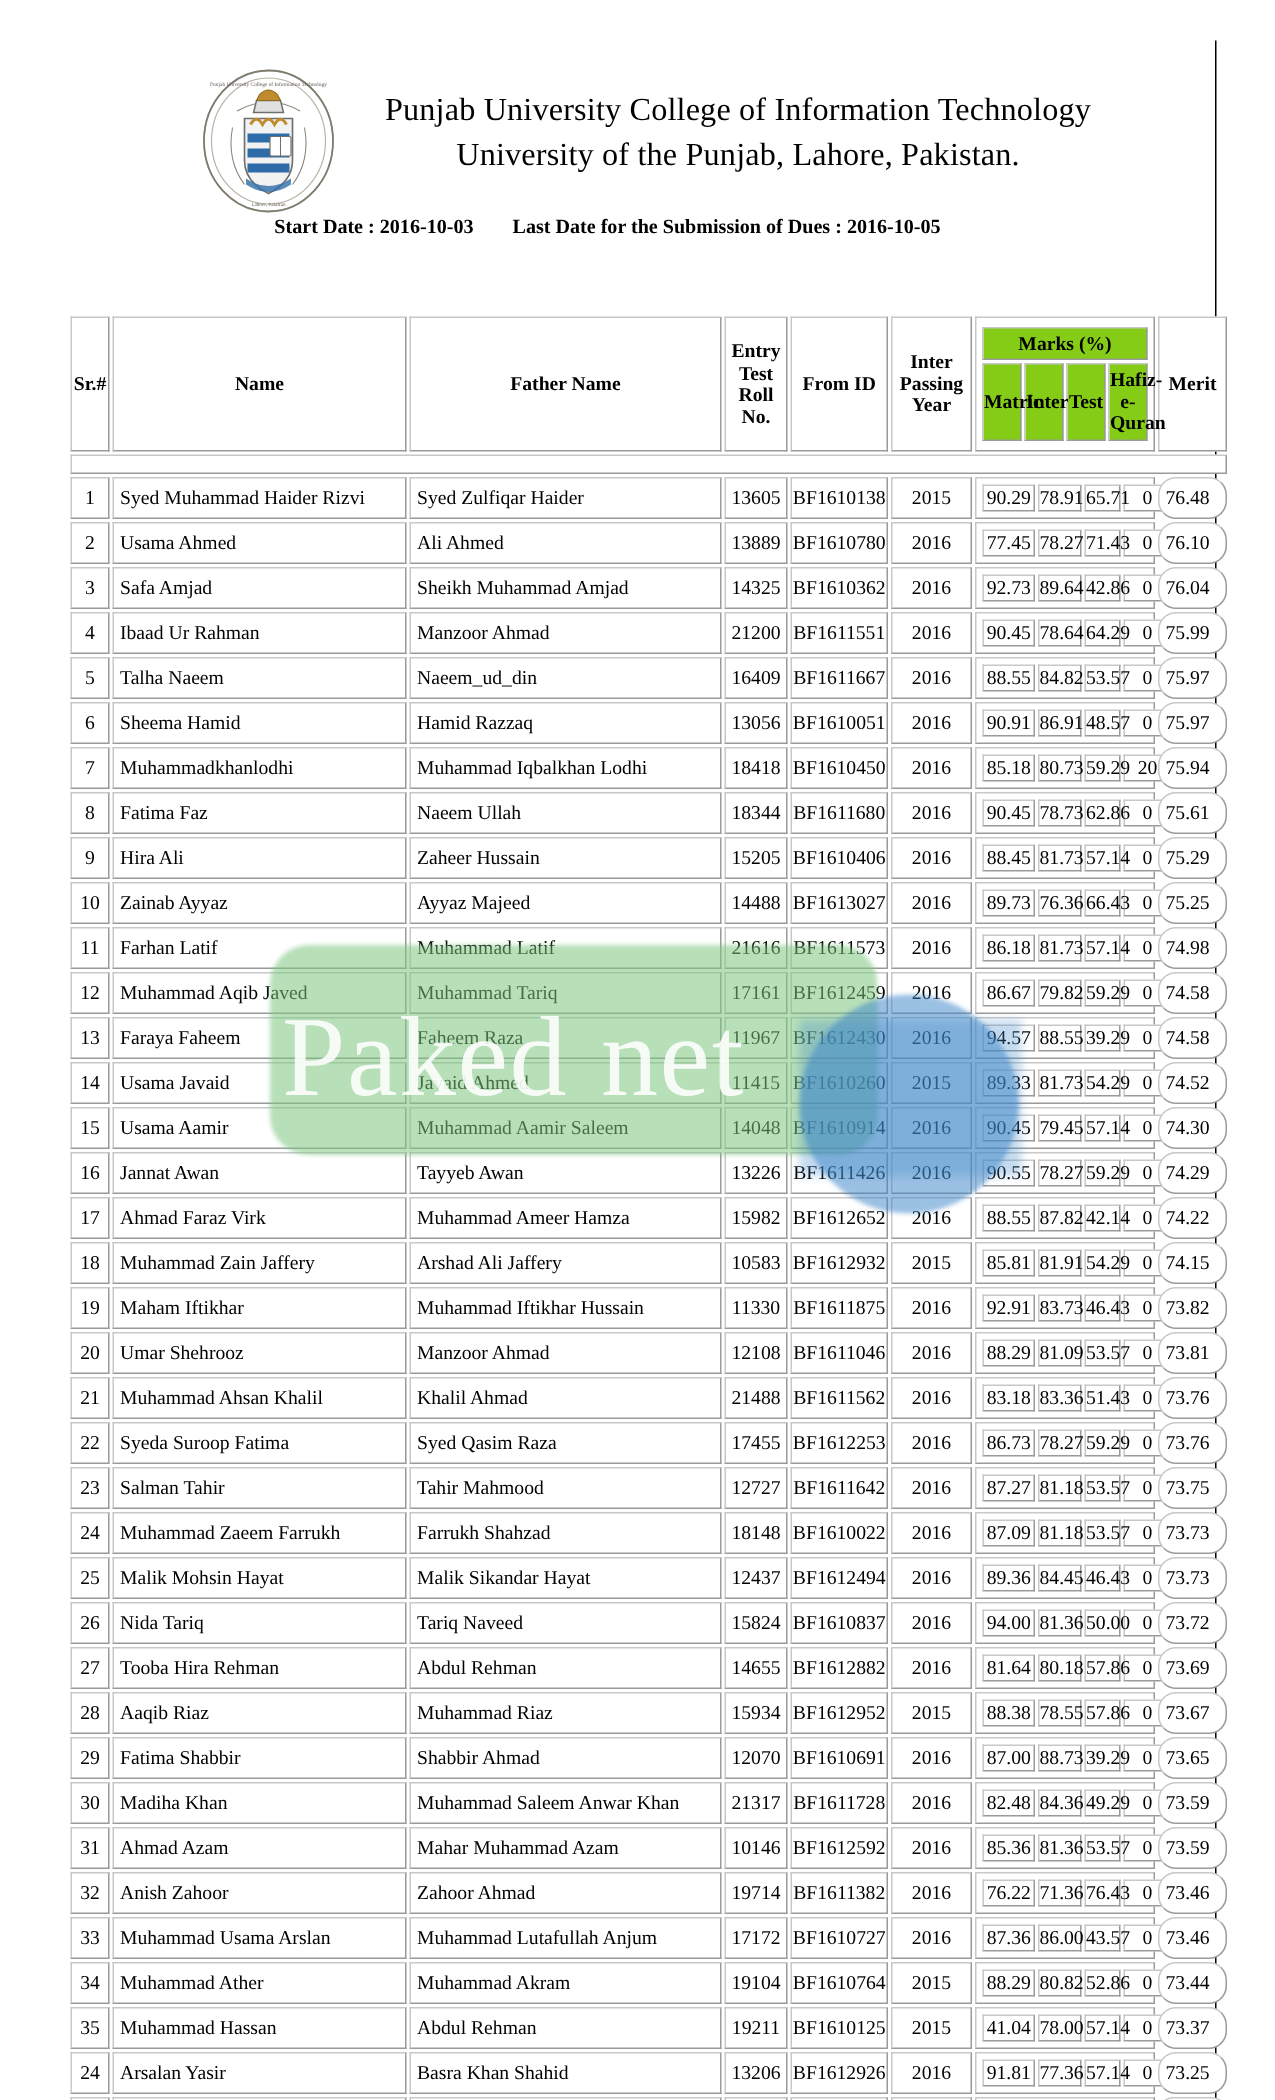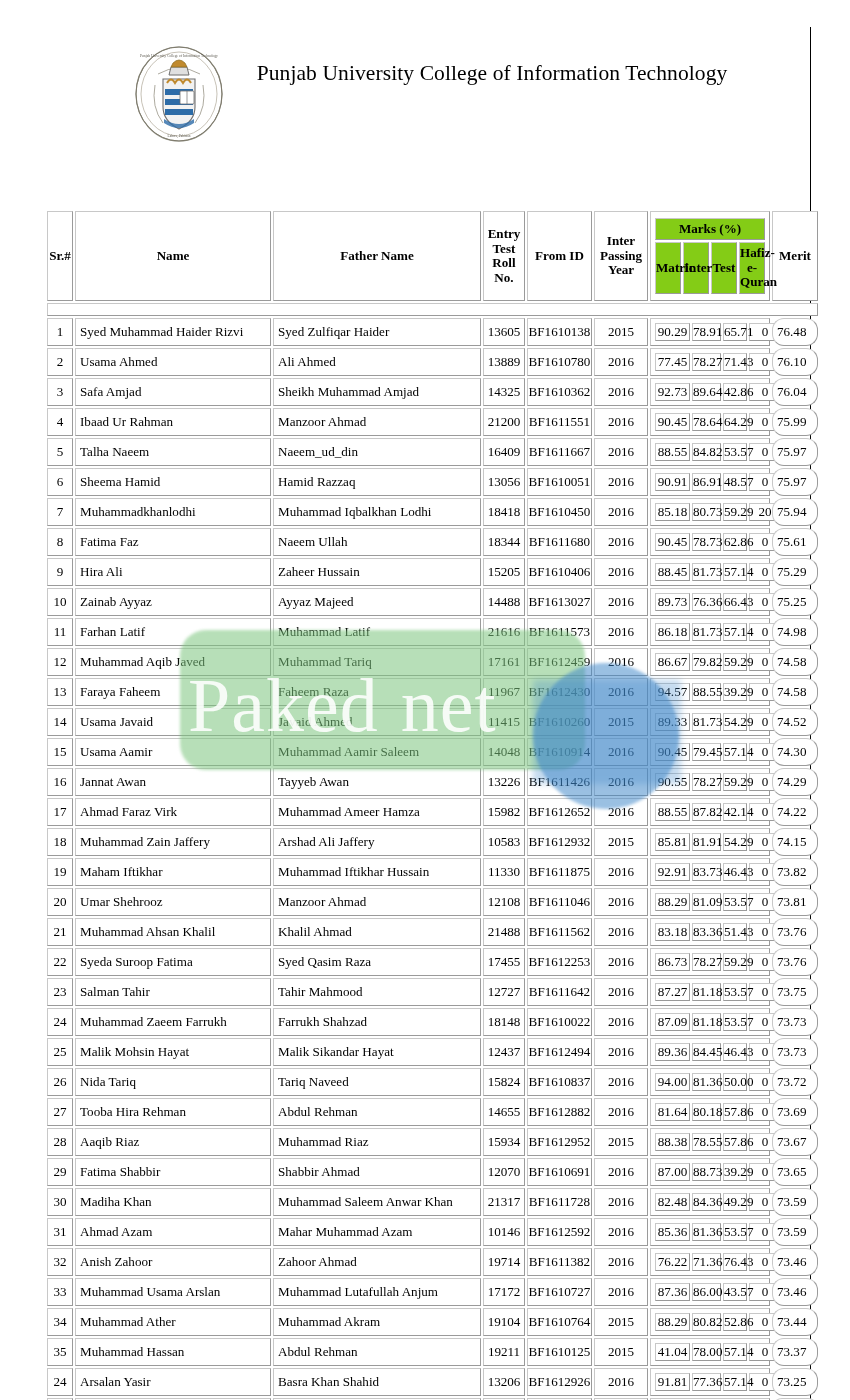--- a/index.html
+++ b/index.html
@@ -242,23 +242,27 @@
     <path d="M34 38 q4 -7 8 0 q4 -7 8 0 q4 -7 8 0" fill="none" stroke="#c08a2e" stroke-width="2"></path>
     <path d="M38 22 L54 22 L56 30 L36 30 Z" fill="#e0e0e0" stroke="#6f6f6f" stroke-width="1"></path>
     <path d="M40 18 q6 -6 12 0 l2 4 l-16 0 Z" fill="#c08a2e" stroke="#8a6a1e" stroke-width="0.7"></path>
     <ellipse cx="46" cy="49" rx="43" ry="47" fill="none" stroke="#7e7a6c" stroke-width="1"></ellipse>
     <text x="46" y="12" font-size="3.6" fill="#5d5a50" text-anchor="middle" font-family="Liberation Serif, serif">Punjab University College of Information Technology</text>
     <text x="46" y="92" font-size="3.4" fill="#5d5a50" text-anchor="middle" font-family="Liberation Serif, serif">Lahore, Pakistan</text>
   </svg>
 
   <div class="org-title">
     <div>Punjab University College of Information Technology</div>
+    <div>University of the Punjab, Lahore, Pakistan.</div>
   </div>
 
   <div class="meta">
+    <div class="dates">
+      <span>Start Date : 2016-10-03</span><span class="gap"></span><span>Last Date for the Submission of Dues : 2016-10-05</span>
+    </div>
   </div>
 </div>
 
 <table class="merit-table">
   <colgroup>
     <col class="c-sr">
       <col class="c-name">
       <col class="c-fath">
       <col class="c-roll">
     <col class="c-from">

